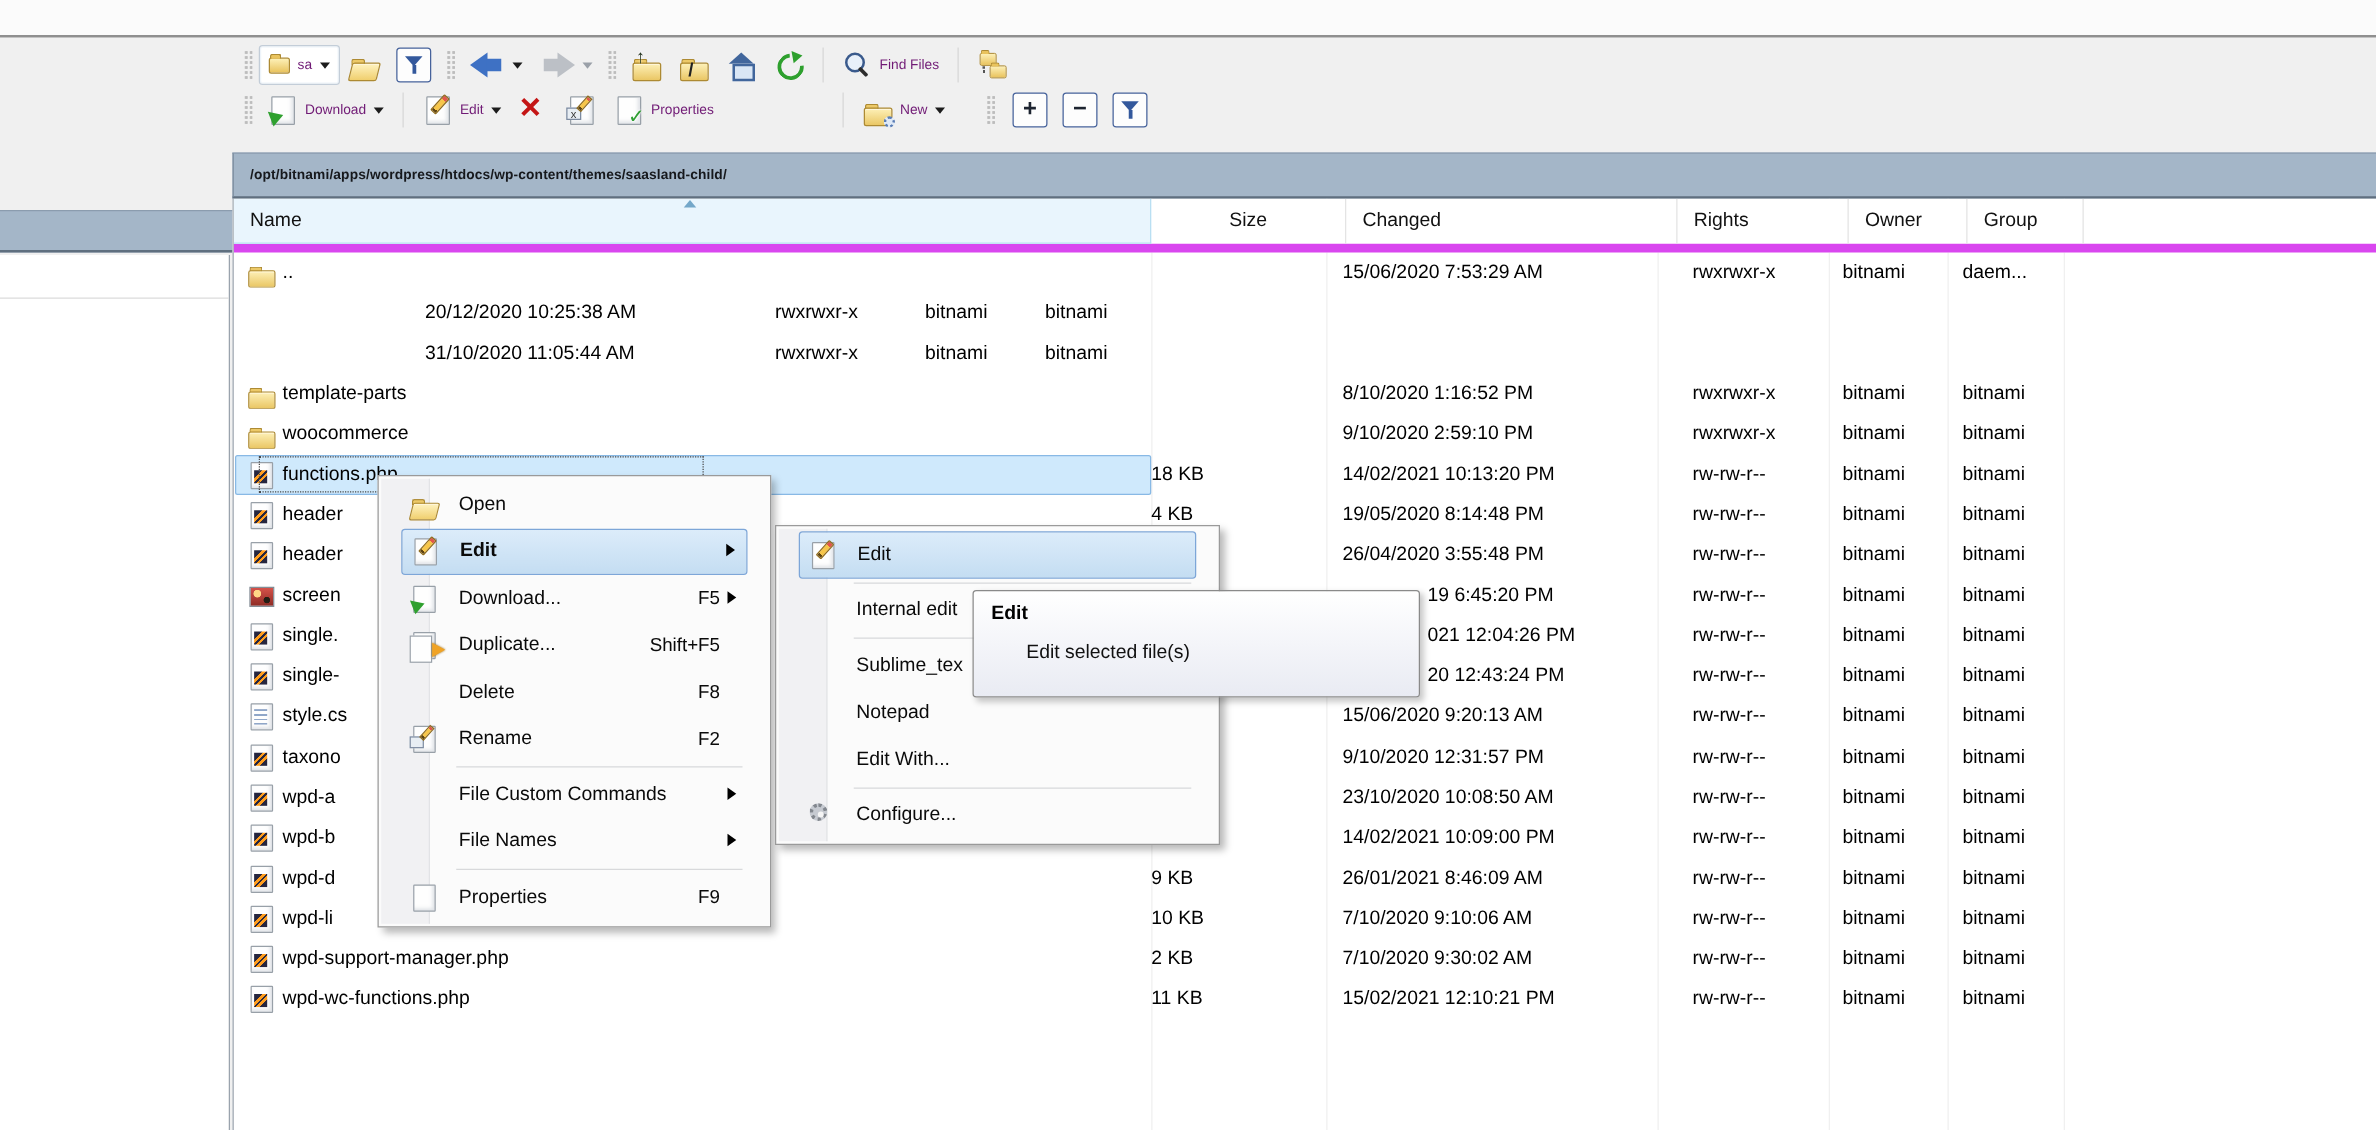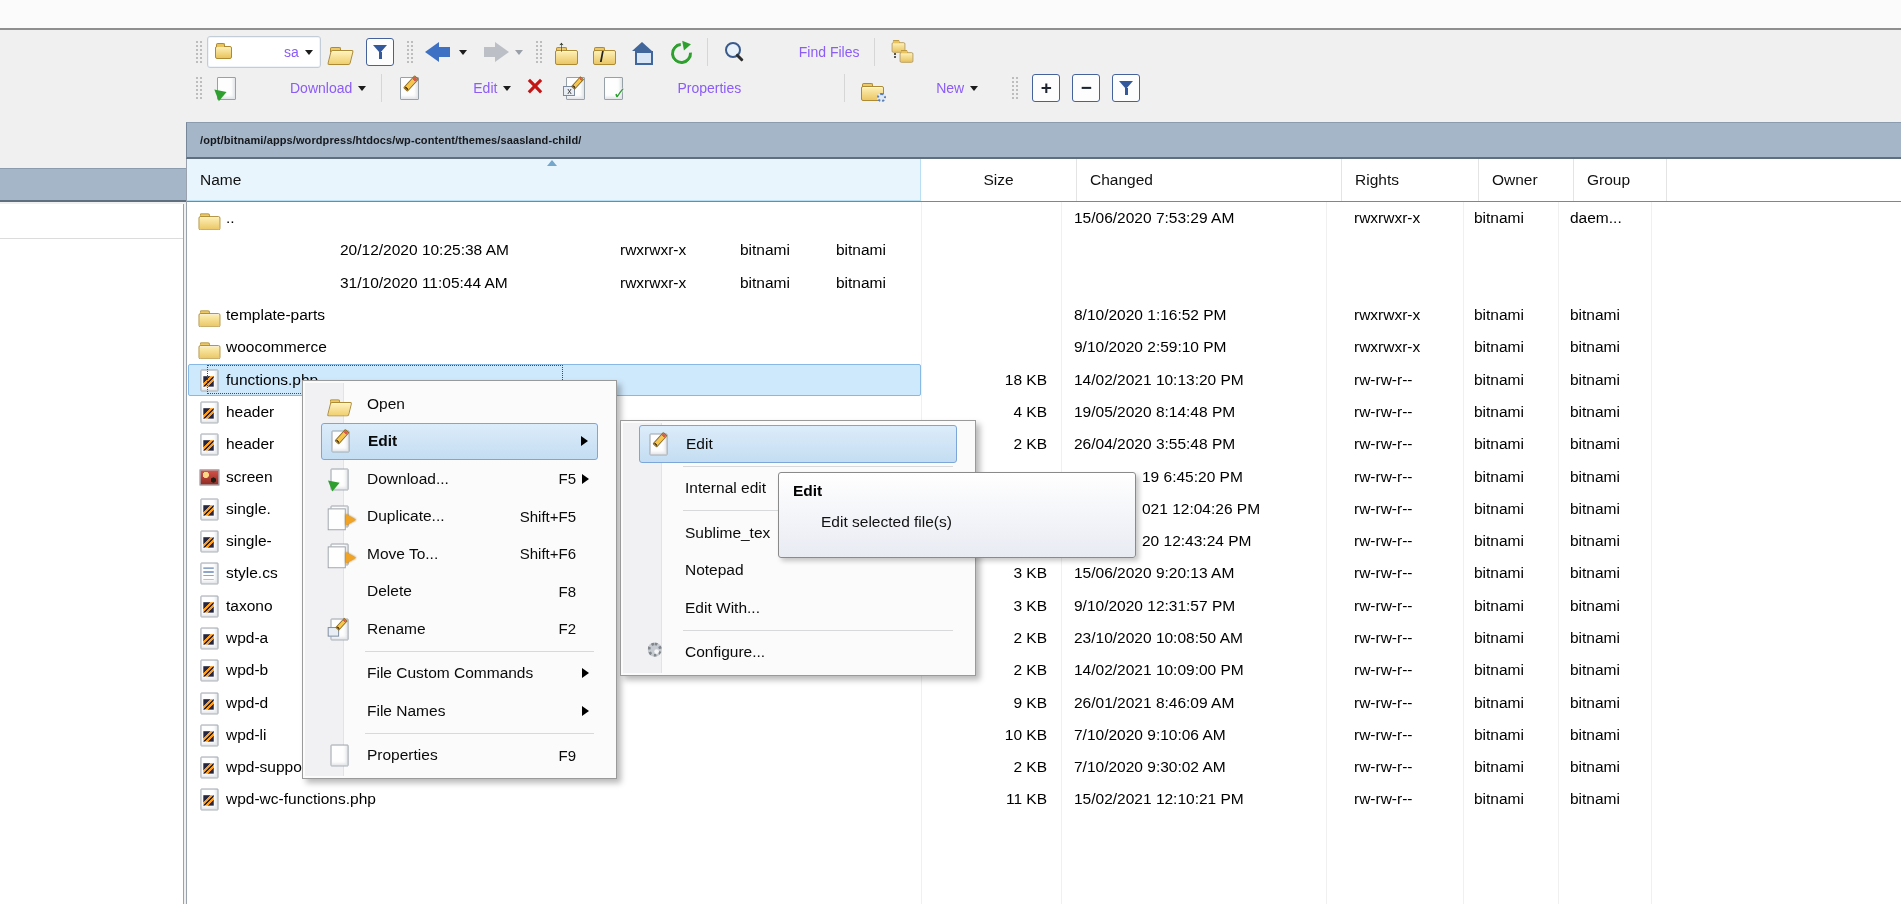--- a/index.html
+++ b/index.html
@@ -14,21 +14,21 @@
   .left-list { position:absolute; left:0; top:204px; width:184px; height:700px; background:#fff; border-right:1px solid #9aa3ad; }
   .left-list-line { position:absolute; left:0; top:34px; width:100%; height:1px; background:#dcdcdc; }
 
   
   .toolbar { position:absolute; left:190px; width:1711px; height:36px; display:flex; align-items:center; }
   .toolbar1 { top:34px; }
   .toolbar2 { top:70px; }
   .grip { width:7px; height:24px; margin:0 5px; background-image:radial-gradient(circle,#bdbdbd 1.1px,transparent 1.3px); background-size:4px 4px; }
   .tsep { width:1px; height:28px; background:#d6d6d6; margin:0 8px; }
   .tbtn { display:flex; align-items:center; gap:6px; padding:3px 7px; border-radius:3px; height:32px; }
-  .tlabel { font-size:14px; color:#8b5cf6; white-space:nowrap;margin-left:46px; }
+  .tlabel { font-size:11px; color:#701a75; white-space:nowrap; }
   .session-btn { background:#fff; border:1px solid #c3cdd8; box-shadow:inset 0 0 0 1px #eef4fa; }
 
   
   .caret-down { width:0; height:0; border-left:4px solid transparent; border-right:4px solid transparent; border-top:5px solid #1c1c1c; display:inline-block; }
   .nav-arrow { position:relative; width:28px; height:20px; display:inline-block; }
   .nav-arrow::before { content:''; position:absolute; left:0; top:0; border-top:10px solid transparent; border-bottom:10px solid transparent; border-right:14px solid var(--ac,#3e71c4); }
   .nav-arrow::after { content:''; position:absolute; left:13px; top:5px; width:12px; height:10px; background:var(--ac,#3e71c4); }
   .nav-arrow.fwd { transform:scaleX(-1); }
   .nav-back { --ac:#3e71c4; } .nav-fwd { --ac:#bcc0c6; }
 
@@ -105,33 +105,33 @@
 
   
   .pathbar { position:absolute; left:186px; top:122px; width:1715px; height:37px; background:#a4b6c8;
     border-top:1px solid #8b9cae; border-bottom:2px solid #5f6f7f; border-left:1px solid #77879a;
     display:flex; align-items:center; padding-left:13px; }
   .pathbar .ptext { font-size:11px; font-weight:700; color:#16181c; letter-spacing:.1px; }
 
   
   .listwrap { position:absolute; left:186px; top:159px; width:1715px; height:745px; background:#fff; border-left:1px solid #9aa3ad; overflow:hidden; }
   .colline { position:absolute; top:0; width:1px; height:100%; background:#f0f0f0; }
-  .lheader { position:absolute; left:0; top:0; width:1715px; height:43px; display:flex; background:#fff; border-bottom:1px solid #d946ef; font-size:15.5px; }
+  .lheader { position:absolute; left:0; top:0; width:1715px; height:43px; display:flex; background:#fff; border-bottom:7px solid #d946ef; font-size:15.5px; }
   .hcell { display:flex; align-items:center; border-right:1px solid #e4e4e4; padding:0 13px; color:#111; }
   .hc-name { width:734px; background:#e9f5fd; border-bottom:1px solid #b9dff2; border-right:1px solid #b9dff2; position:relative; }
   .hc-size { width:156px; justify-content:center; }
   .hc-changed { width:265px; } .hc-rights { width:137px; } .hc-owner { width:95px; } .hc-group { width:93px; }
   .hc-fill { flex:1; border-right:none; }
   .sort-asc { position:absolute; left:360px; top:1px; width:0; height:0; border-left:5px solid transparent; border-right:5px solid transparent; border-bottom:6px solid #74a7c9; }
 
   .rows { position:absolute; left:0; top:43px; width:1715px; }
   .frow { position:relative; display:flex; height:32.3px; align-items:center; font-size:15.5px; color:#000; }
   .c-name { width:734px; display:flex; align-items:center; padding-left:10px; gap:5px; position:relative; z-index:2; white-space:nowrap; overflow:hidden; }
   .c-name .icon { width:24px; height:24px; transform:scale(.95); }
-  .c-size { width:140px; text-align:right; padding-right:14px; }
+  .c-size { width:140px; padding-right:14px; }
   .c-changed { width:265px; padding-left:13px; white-space:nowrap; }
   .c-rights { width:137px; padding-left:28px; }
   .c-owner { width:95px; padding-left:11px; }
   .c-group { width:93px; padding-left:12px; }
   .frow.selected::before { content:''; position:absolute; left:1px; top:1px; width:731px; height:30px;
     background:#cfe9fc; border:1px solid #88b9e5; border-radius:2px; z-index:1; }
   .frow.selected::after { content:''; position:absolute; left:20px; top:2px; width:354px; height:27px; border:1px dotted #4a4a4a; z-index:3; }
   .frow.occluded .c-changed { padding-left:81px; }
 
   
@@ -566,26 +566,20 @@
       <span class="mi-shortcut">F5</span>
       <span class="mi-arrow"></span>
     </div>
     <div class="menu-item">
       <span class="mi-icon icon icon-duplicate"><span class="ov"></span><span class="ov2"></span></span>
       <span class="mi-label">Duplicate...</span>
       <span class="mi-shortcut">Shift+F5</span>
       <span class="mi-arrow"></span>
     </div>
     <div class="menu-item">
-      <span class="mi-icon icon icon-move"><span class="ov"></span><span class="ov2"></span></span>
-      <span class="mi-label">Move To...</span>
-      <span class="mi-shortcut">Shift+F6</span>
-      <span class="mi-arrow"></span>
-    </div>
-    <div class="menu-item">
       <span class="mi-icon icon icon-delete"><span class="ov"></span><span class="ov2"></span></span>
       <span class="mi-label">Delete</span>
       <span class="mi-shortcut">F8</span>
       <span class="mi-arrow"></span>
     </div>
     <div class="menu-item">
       <span class="mi-icon icon icon-rename">
         <span class="ov"></span>
         <span class="ov2"></span>
       </span>

